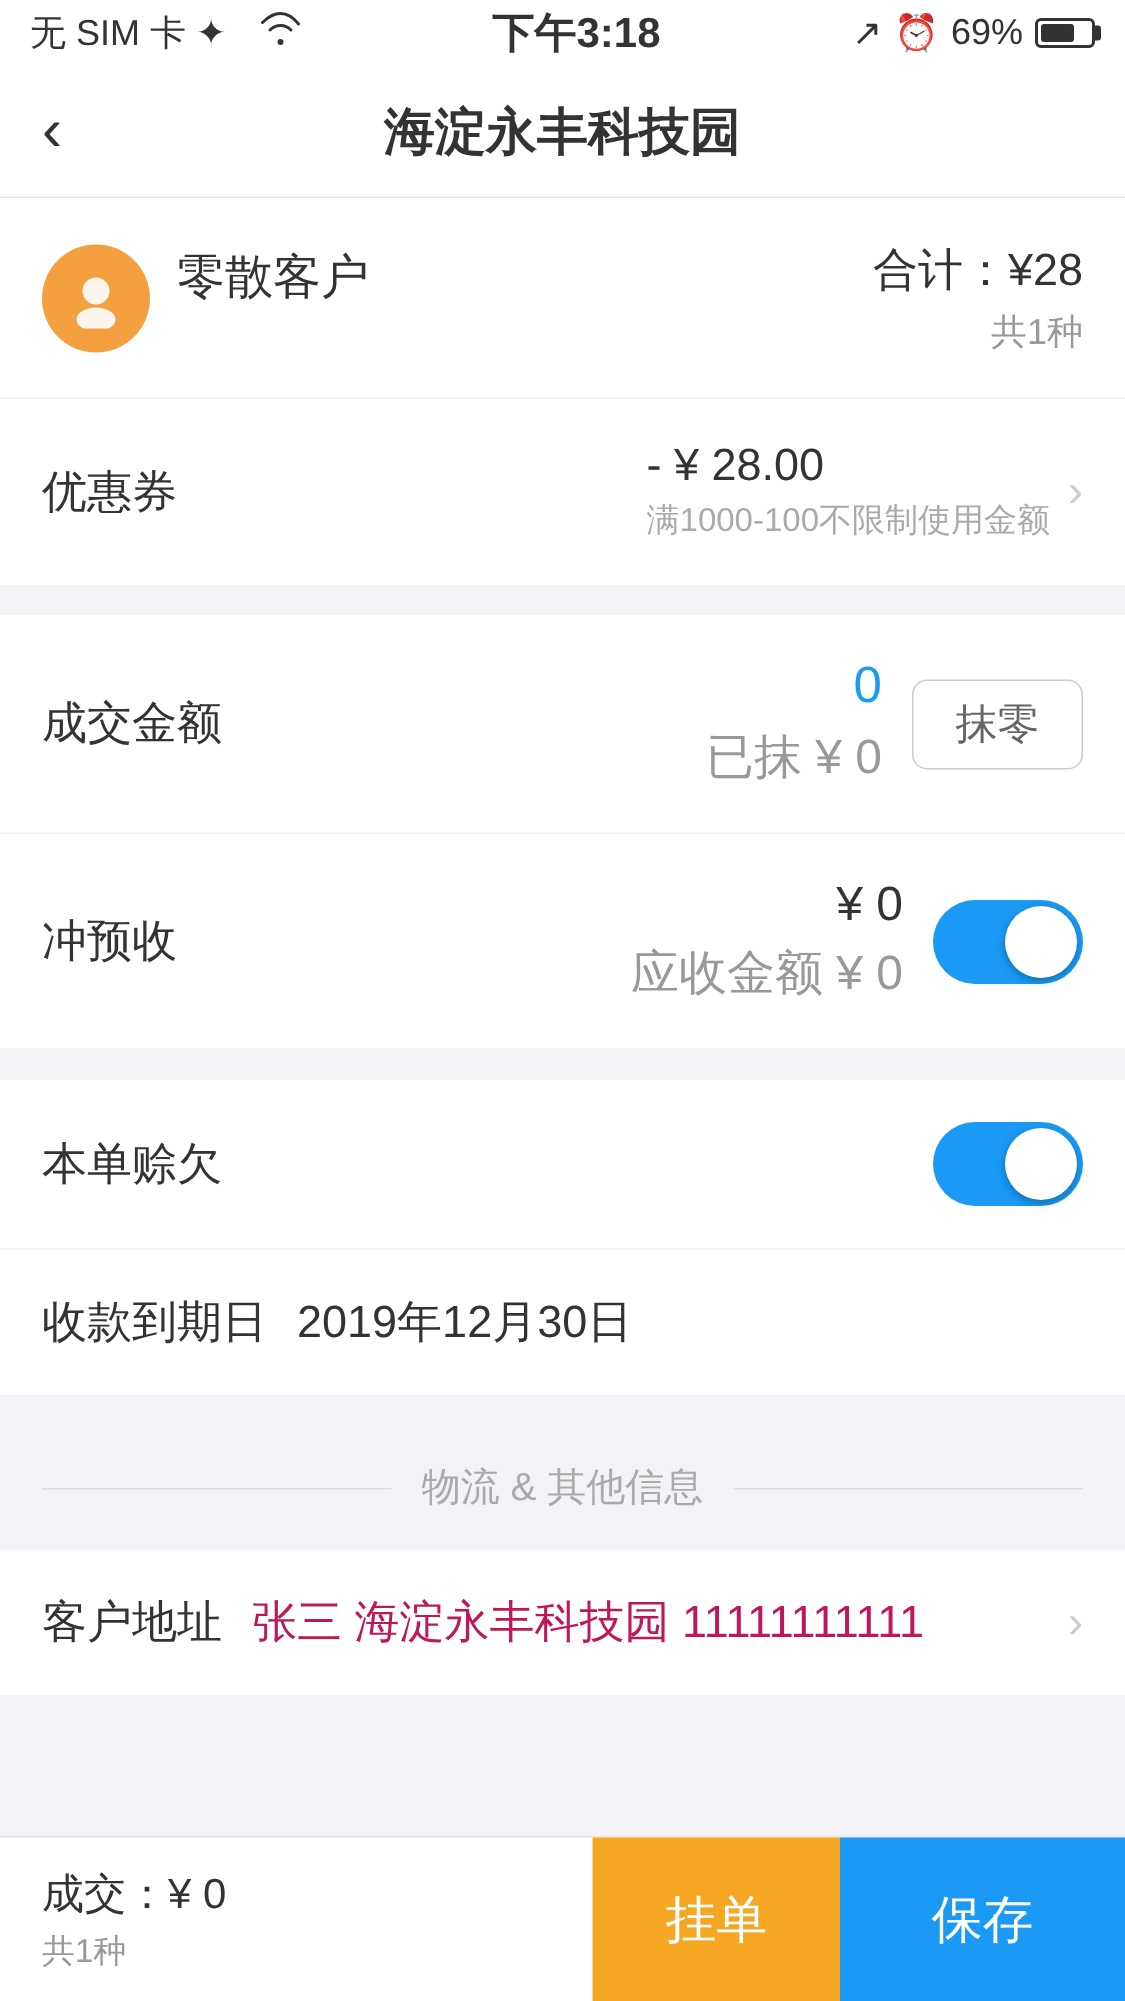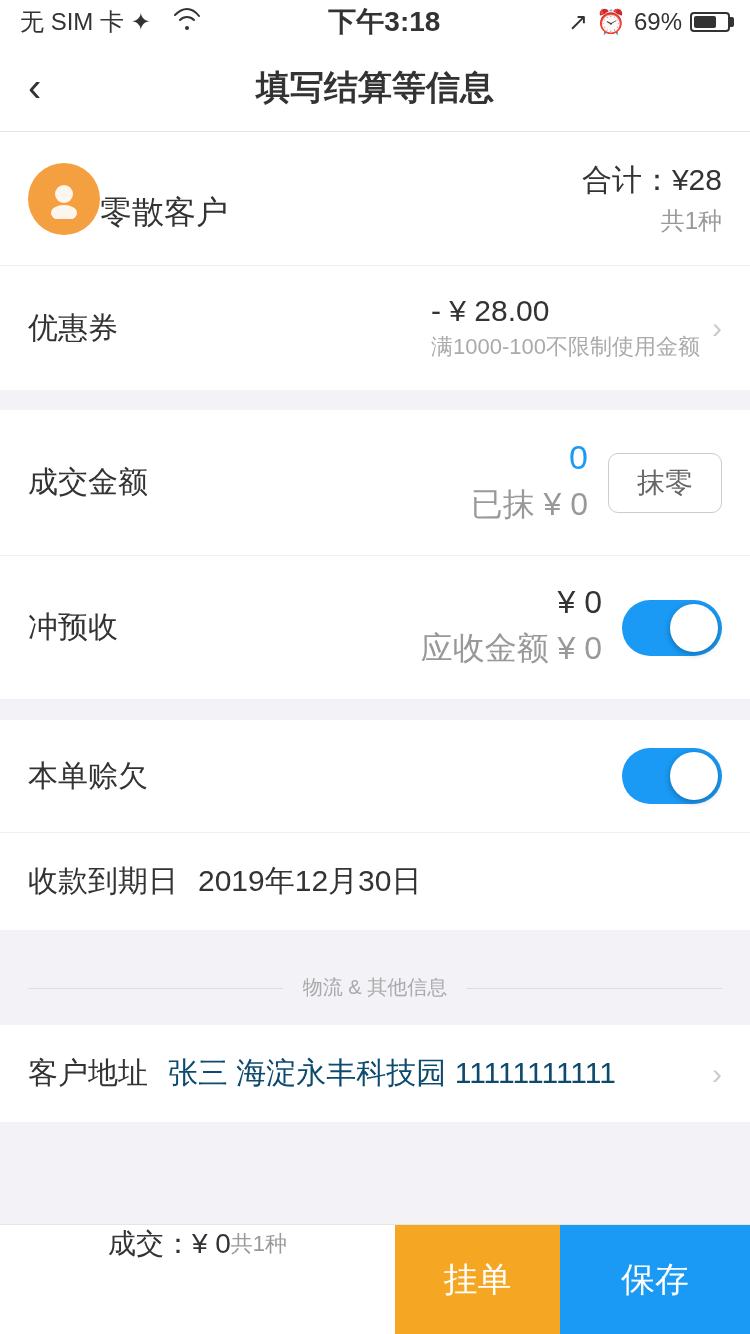--- a/index.html
+++ b/index.html
@@ -67,21 +67,21 @@
       margin-bottom: 20px;
     }
 
     
     .customer-row {
       padding: 28px 28px;
       display: flex;
       align-items: center;
       justify-content: space-between;
     }
-    .customer-left { display: flex; align-items: flex-end; }
+    .customer-left { display: flex; align-items: flex-start; gap: 18px; }
     .customer-avatar {
       width: 72px; height: 72px; border-radius: 50%; background: #f4a040;
       display: flex; align-items: center; justify-content: center;
       font-size: 36px; color: white;
     }
     .customer-name { font-size: 32px; font-weight: 500; }
     .customer-right { text-align: right; }
     .customer-total { font-size: 30px; color: #333; }
     .customer-count { font-size: 24px; color: #999; margin-top: 4px; }
 
@@ -162,51 +162,51 @@
       justify-content: center;
     }
     .logistics-line {
       position: absolute; left: 28px; right: 28px; top: 50%; height: 1px; background: #ddd;
     }
     .logistics-title {
       background: #f2f2f7;
       position: relative;
       z-index: 1;
       padding: 0 20px;
-      font-size: 20px;
+      font-size: 26px;
       color: #aaa;
     }
 
     
     .address-row {
       padding: 28px 28px;
       display: flex;
       align-items: center;
       justify-content: space-between;
       background: #fff;
     }
     .address-label { font-size: 30px; color: #333; flex-shrink: 0; margin-right: 20px; }
-    .address-value { font-size: 30px; color: #0c4a6e; flex: 1; }
+    .address-value { font-size: 30px; color: #be185d; flex: 1; }
 
     
     .bottom-bar {
       position: fixed;
       bottom: 0;
       left: 0;
       width: 750px;
       height: 110px;
       display: flex;
       align-items: stretch;
       background: #fff;
       border-top: 1px solid #e5e5e5;
     }
     .bottom-summary {
       flex: 1;
       display: flex;
-      flex-direction: row;
+      flex-direction: column;
       justify-content: center;
       padding: 0 28px;
     }
     .bottom-deal { font-size: 28px; color: #333; }
     .bottom-deal span { color: #333; font-weight: 500; }
     .bottom-count { font-size: 22px; color: #999; margin-top: 4px; }
     .btn-hang {
       width: 165px;
       background: #f5a623;
       color: #fff;
@@ -265,21 +265,21 @@
     <span>⏰</span>
     <span>69%</span>
     <span class="battery-icon">
         <span class="battery-fill"></span>
       </span>
   </div>
 </div>
 
 <div class="nav-bar">
   <span class="nav-back">‹</span>
-  <span class="nav-title">填写结算等信息</span>
+  <span class="nav-title">海淀永丰科技园</span>
 </div>
 
 <div class="section">
   <div class="customer-row">
     <div class="customer-left">
       <div class="customer-avatar">
         <svg width="40" height="40" viewBox="0 0 40 40">
           <circle cx="20" cy="15" r="9" fill="white" opacity="0.9"></circle>
           <ellipse cx="20" cy="34" rx="13" ry="8" fill="white" opacity="0.9"></ellipse>
         </svg>

